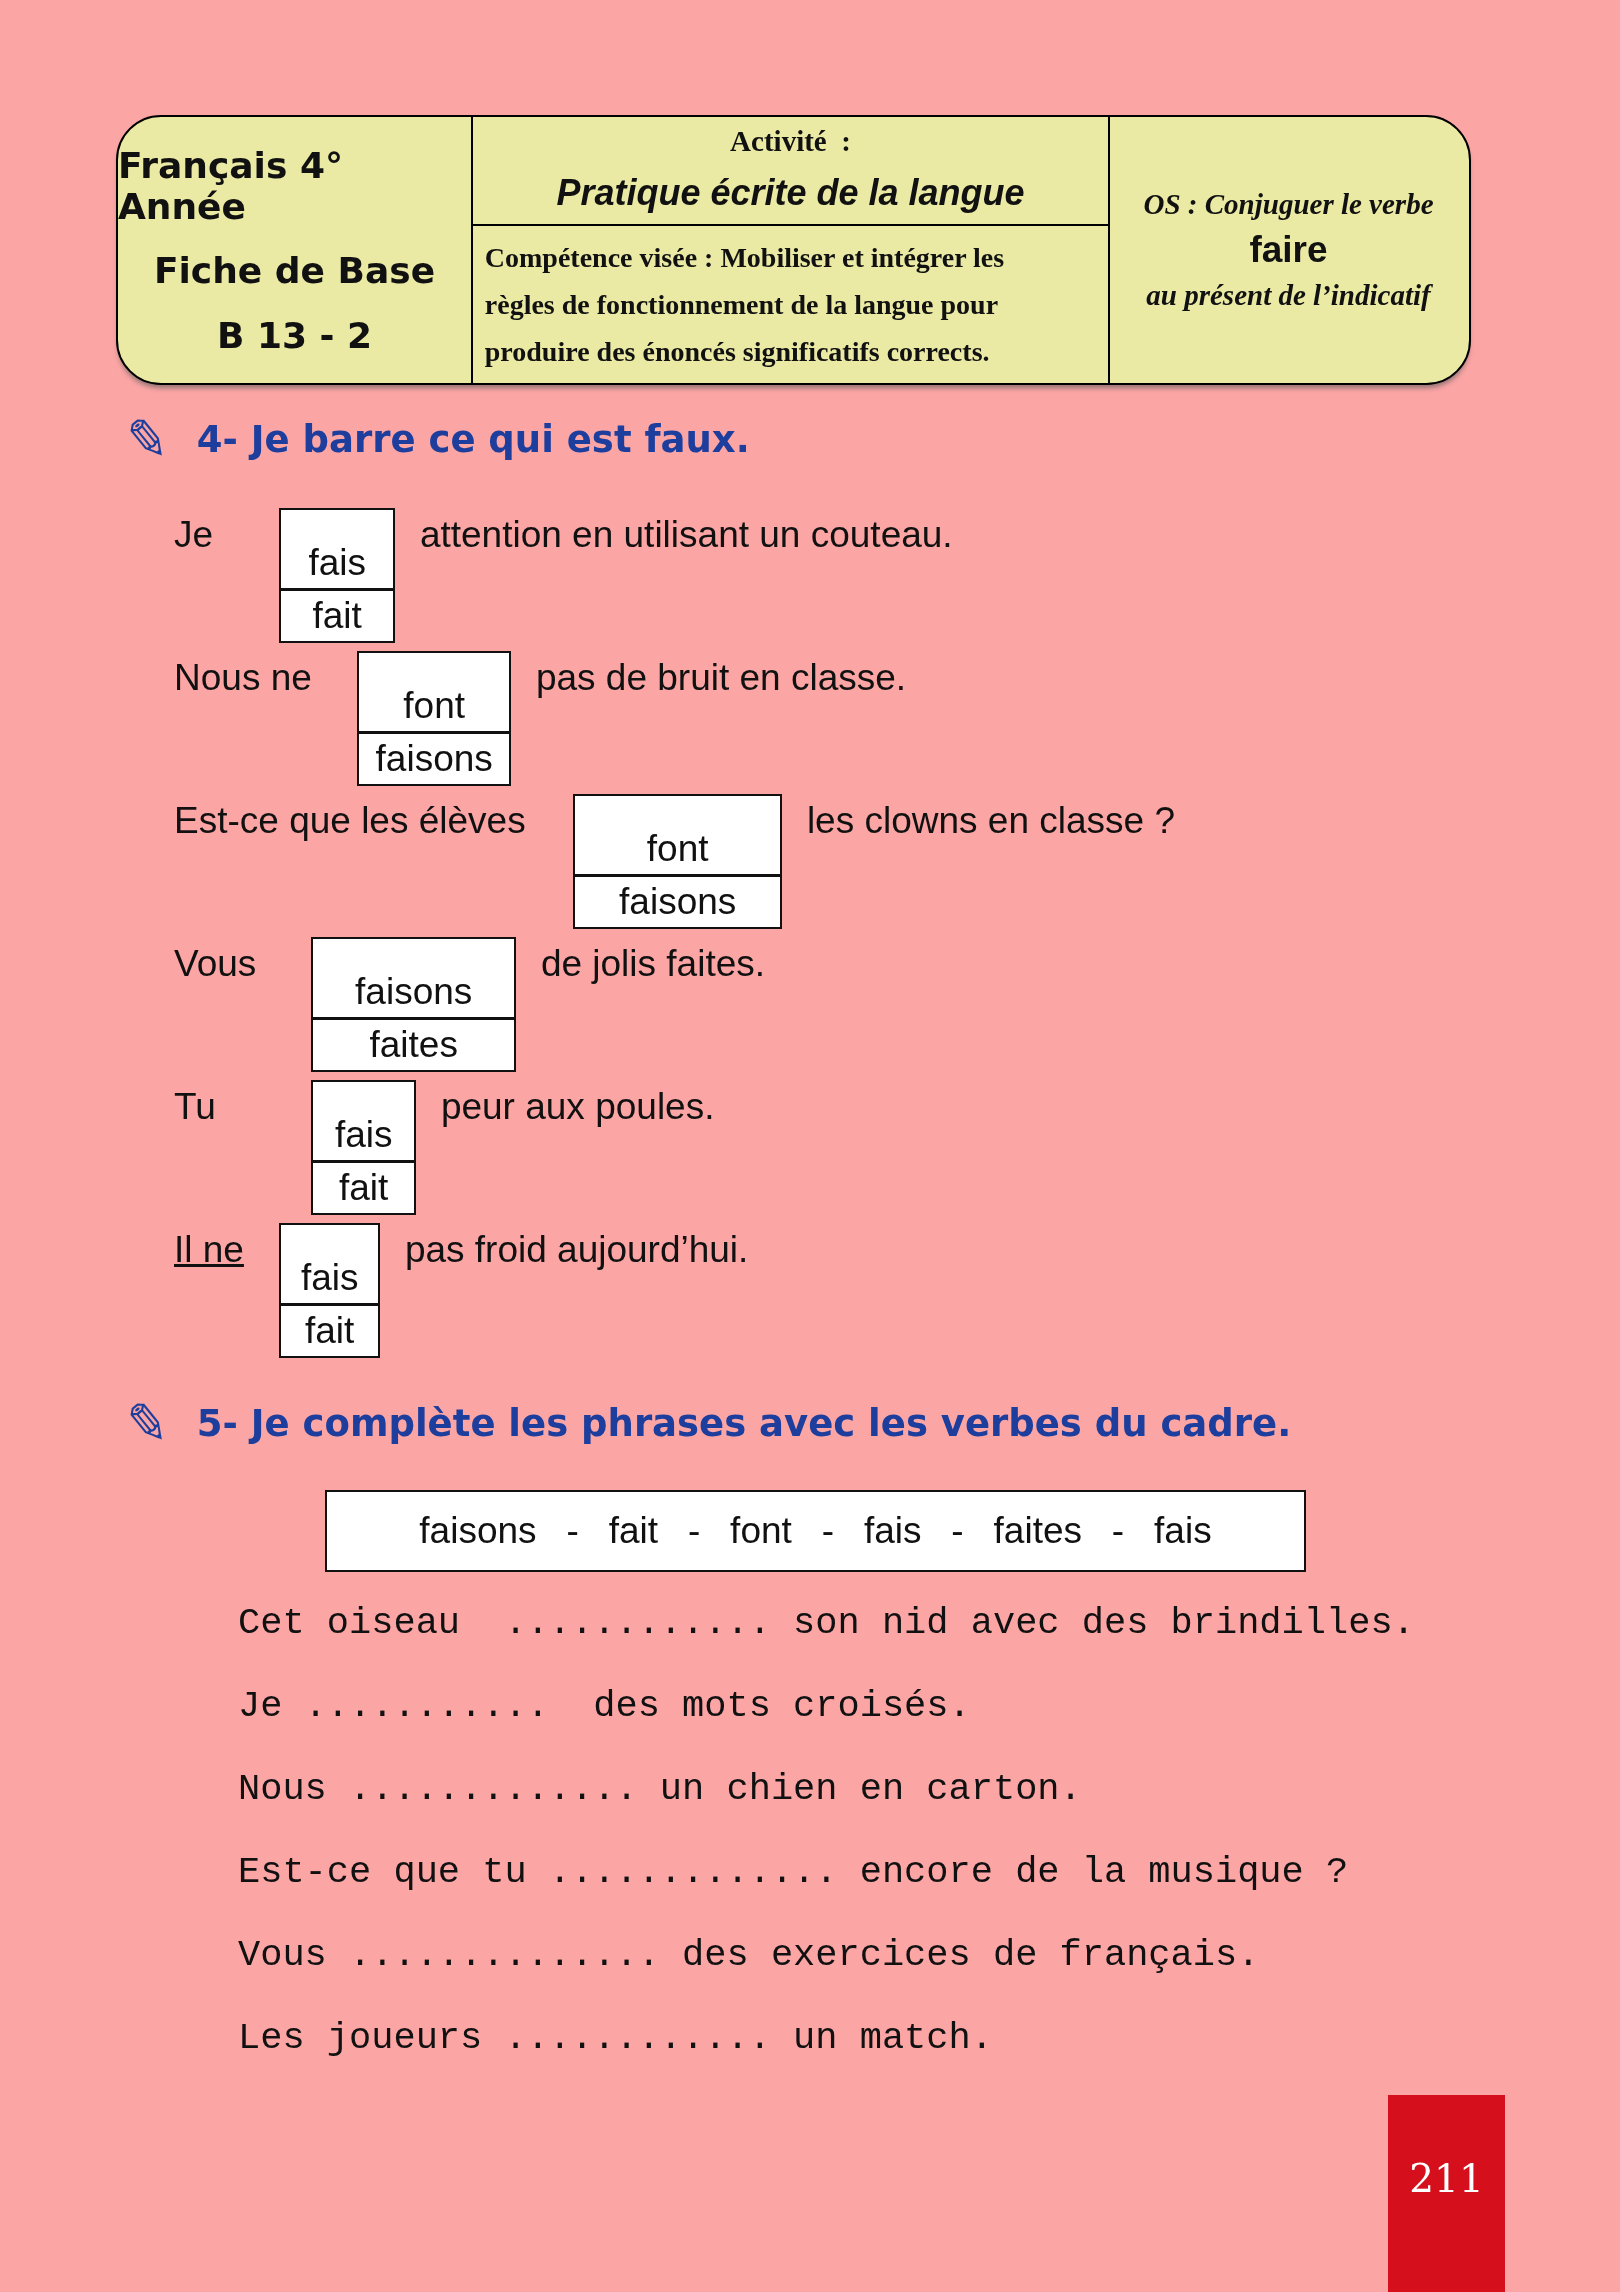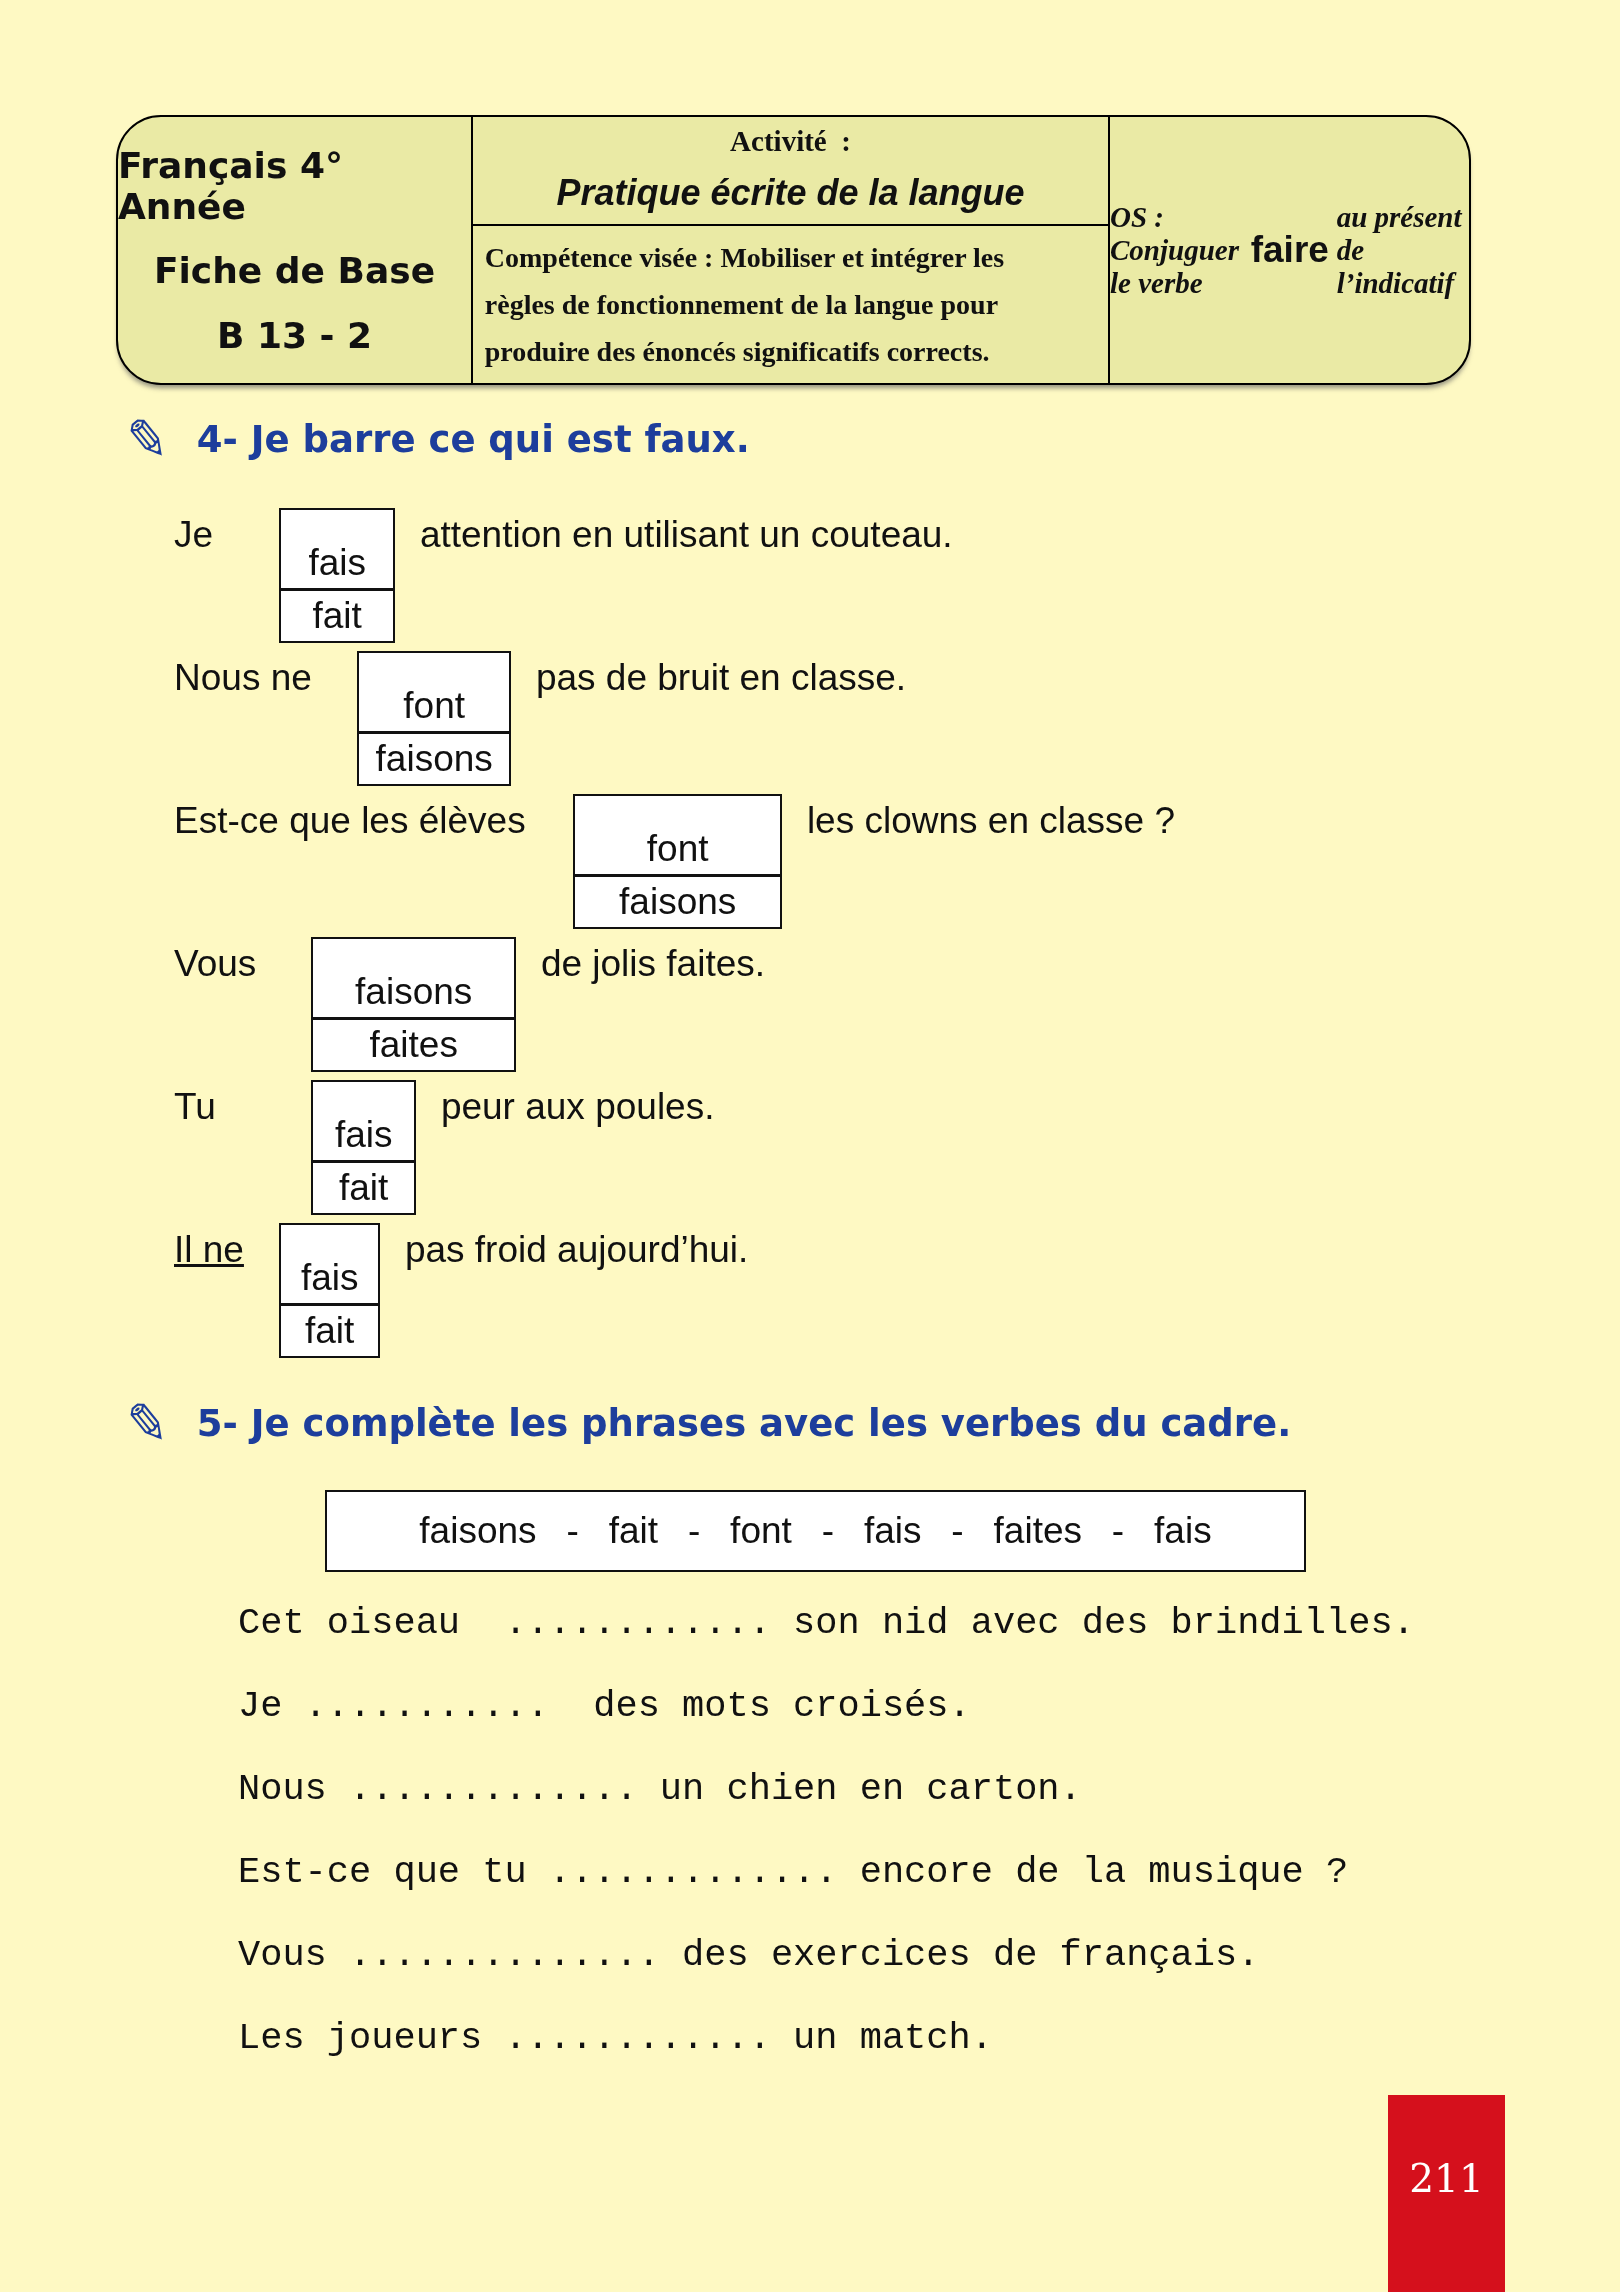--- a/index.html
+++ b/index.html
@@ -1,34 +1,34 @@
 <!DOCTYPE html>
 <html><head>
 <meta charset="utf-8">
 <style>
   html,body{margin:0;padding:0;background:#fff;}
-  .page{position:relative;width:1620px;height:2293px;background:#fef9c3;overflow:hidden;
+  .page{position:relative;width:1620px;height:2293px;background:#fca5a5;overflow:hidden;
         font-family:"Liberation Sans",sans-serif;color:#111;}
 
   
   .header-card{position:absolute;left:116px;top:115px;width:1355px;height:270px;
     background:#eaeaa5;border:2.9px solid #000;border-radius:45px;display:flex;
     box-sizing:border-box;box-shadow:0 5.9px 4.9px -2.9px rgba(90,90,90,.65);}
   .hcell{height:100%;box-sizing:border-box;}
   .hleft{width:355px;border-right:2.9px solid #000;display:flex;flex-direction:column;
     justify-content:center;align-items:center;gap:23.5px;
     font-family:"DejaVu Sans",sans-serif;font-weight:bold;font-size:36px;}
   .hmid{width:637px;border-right:2.9px solid #000;padding:7.8px 11.8px 0;}
   .act-label{text-align:center;font-family:"Liberation Serif",serif;font-weight:bold;
     font-size:29px;white-space:pre;}
   .act-title{text-align:center;font-style:italic;font-weight:bold;font-size:36px;margin-top:14px;}
   .mid-rule{height:2.9px;background:#000;margin:9.8px -11.8px 7.8px;}
   .comp-line{font-family:"Liberation Serif",serif;font-weight:bold;font-size:28px;
     line-height:47px;white-space:nowrap;}
-  .hright{width:357px;display:flex;flex-direction:row;justify-content:center;
+  .hright{width:357px;display:flex;flex-direction:column;justify-content:center;
     align-items:center;gap:7.8px;}
   .os-line,.os-tense{font-family:"Liberation Serif",serif;font-weight:bold;font-style:italic;font-size:29px;}
   .os-verb{font-weight:bold;font-size:37px;}
 
   
   .ex-title{position:absolute;left:125px;display:flex;align-items:flex-start;gap:27.4px;color:#1d3e9c;}
   #t4{top:412px;}
   #t5{top:1396px;}
   .pencil{font-size:53px;line-height:55px;transform:rotate(6deg);}
   .ex-title-text{font-family:"DejaVu Sans",sans-serif;font-weight:bold;font-size:37px;line-height:55px;}

